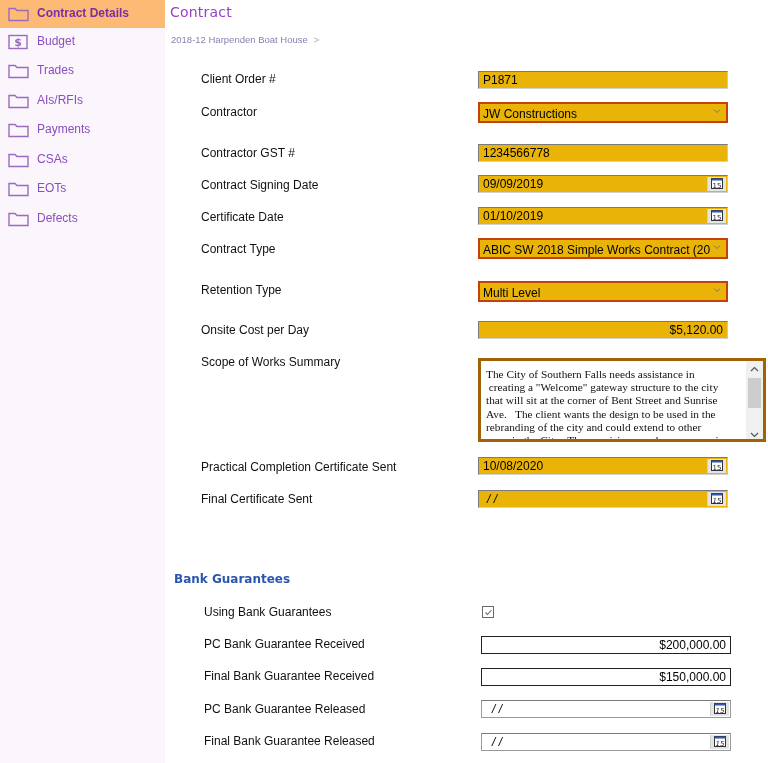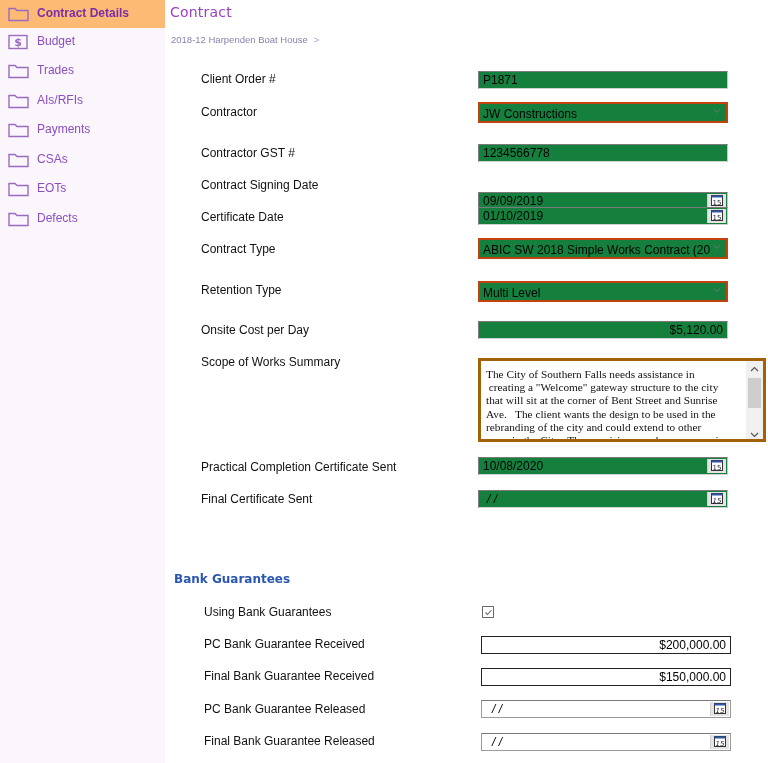--- a/index.html
+++ b/index.html
@@ -37,21 +37,21 @@
   }
   .breadcrumb .chev { margin-left: 6px; color: #a9a3c3; }
 
   .label {
     position: absolute; left: 201px;
     font-family: "Liberation Sans", sans-serif; font-size: 12px; color: #111;
     white-space: nowrap;
   }
   .field {
     position: absolute; left: 478px; width: 250px; height: 18px;
-    box-sizing: border-box; background: #15803d;
+    box-sizing: border-box; background: #eab308;
     border: 1px solid #7a7a7a; border-right-color: #c8c8c8; border-bottom-color: #d2d2d2;
     font-family: "Liberation Sans", sans-serif; font-size: 12px; color: #000;
     padding: 1px 4px; white-space: nowrap; overflow: hidden;
   }
   .field.right { text-align: right; }
   .field.combo {
     border: 2px solid #c2410c; height: 21px; padding: 3px 24px 0 3px;
   }
   .combo .chev {
     position: absolute; right: 5px; top: 3px; width: 8px; height: 8px;
@@ -186,21 +186,21 @@
 
 <div class="field combo" style="top:102px;">
   <span>JW Constructions</span>
   <svg class="chev" viewBox="0 0 8 8">
       <path d="M1 2.5 L4 5.5 L7 2.5" fill="none" stroke="#777" stroke-width="1"></path>
     </svg>
 </div>
 
 <div class="field" style="top:144px;">1234566778</div>
 
-<div class="field date" style="top:192px;">
+<div class="field date" style="top:175px;">
   <span>09/09/2019</span>
   <span class="cal-btn">
     <svg width="12" height="11" viewBox="0 0 12 11">
         <rect x="0.5" y="0.5" width="11" height="10" fill="#fff" stroke="#333"></rect>
         <rect x="0.5" y="0.5" width="11" height="2" fill="#3355aa"></rect>
         <text x="6" y="9.5" text-anchor="middle" font-size="7" fill="#223" font-family="DejaVu Sans, sans-serif">15</text>
       </svg>
   </span>
 </div>
 

